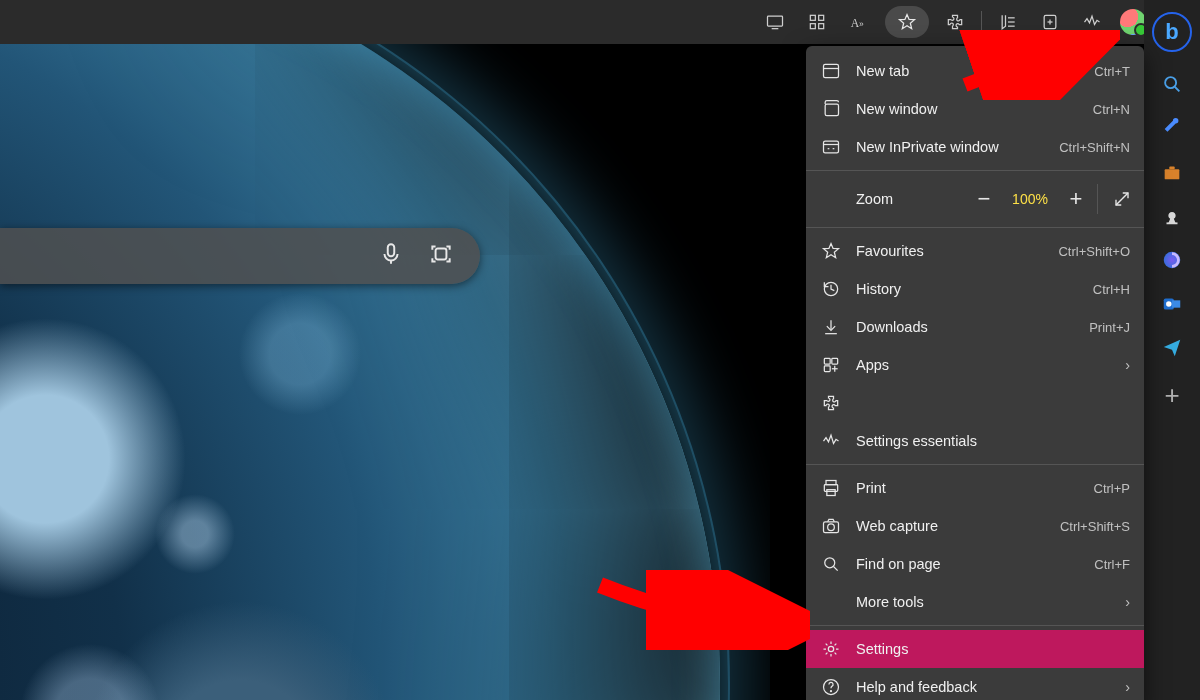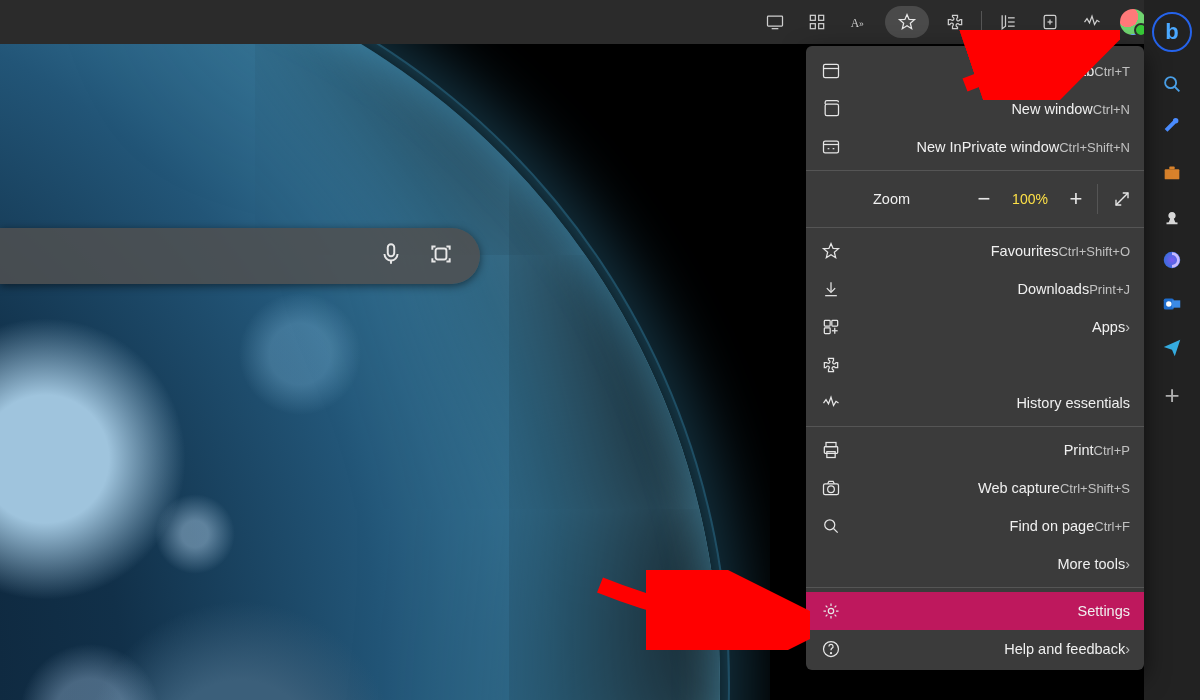--- a/index.html
+++ b/index.html
@@ -93,27 +93,27 @@
     box-shadow: 0 8px 24px rgba(0,0,0,0.6);
     z-index:20; color:#fff; font-size:14.5px;
   }
   .mrow{
     display:flex; align-items:center; height:38px; padding:0 14px;
     cursor:pointer;
   }
   .mrow.hl{ background:#be185d; }
   .mrow .micon{ width:22px;height:22px;margin-right:14px;display:flex;align-items:center;justify-content:center;flex-shrink:0; }
   .mrow .micon svg{ width:20px;height:20px;stroke:#e6e6e6;fill:none;stroke-width:1.5; }
-  .mrow .mlabel{ flex:1; color:#f0f0f0;text-align:right; }
+  .mrow .mlabel{ flex:1; color:#f0f0f0; }
   .mrow .mshort{ color:#c0c0c0; font-size:13px; }
   .mrow .mchev{ color:#c0c0c0; }
   .msep{ height:1px; background:#555; margin:4px 0; }
 
   .zoomrow{
-    display:flex; align-items:center; height:48px; padding:0 0 0 50px;margin-left:17px;
+    display:flex; align-items:center; height:48px; padding:0 0 0 50px;
   }
   .zoomrow .zlabel{ flex:1; color:#f0f0f0; }
   .zbtn{ width:38px;height:48px;display:flex;align-items:center;justify-content:center;color:#e6e6e6;font-size:22px;cursor:pointer;}
   .zval{ width:54px;text-align:center;color:#fde047;font-size:14px;}
   .zsep{ width:1px;height:30px;background:#555;margin:0 2px;}
   .zfs{ width:44px;height:48px;display:flex;align-items:center;justify-content:center;cursor:pointer;}
   .zfs svg{width:18px;height:18px;stroke:#e6e6e6;fill:none;stroke-width:1.8;}
 
   
   .arrow{ position:absolute; z-index:50; pointer-events:none; }
@@ -409,20 +409,29 @@
         <svg viewBox="0 0 24 24">
           <use href="#i-star"></use>
         </svg>
       </span>
     <span class="mlabel">Favourites</span>
     <span class="mshort">Ctrl+Shift+O</span>
   </div>
   <div class="mrow">
     <span class="micon">
         <svg viewBox="0 0 24 24">
+          <use href="#i-history"></use>
+        </svg>
+      </span>
+    <span class="mlabel">History</span>
+    <span class="mshort">Ctrl+H</span>
+  </div>
+  <div class="mrow">
+    <span class="micon">
+        <svg viewBox="0 0 24 24">
           <use href="#i-download"></use>
         </svg>
       </span>
     <span class="mlabel">Downloads</span>
     <span class="mshort">Print+J</span>
   </div>
   <div class="mrow">
     <span class="micon">
         <svg viewBox="0 0 24 24">
           <use href="#i-apps"></use>
@@ -437,21 +446,21 @@
           <use href="#i-puzzle"></use>
         </svg>
       </span>
   </div>
   <div class="mrow">
     <span class="micon">
         <svg viewBox="0 0 24 24">
           <use href="#i-heart"></use>
         </svg>
       </span>
-    <span class="mlabel">History essentials</span>
+    <span class="mlabel">Settings essentials</span>
   </div>
 
   <div class="msep"></div>
 
   <div class="mrow">
     <span class="micon">
         <svg viewBox="0 0 24 24">
           <use href="#i-print"></use>
         </svg>
       </span>

